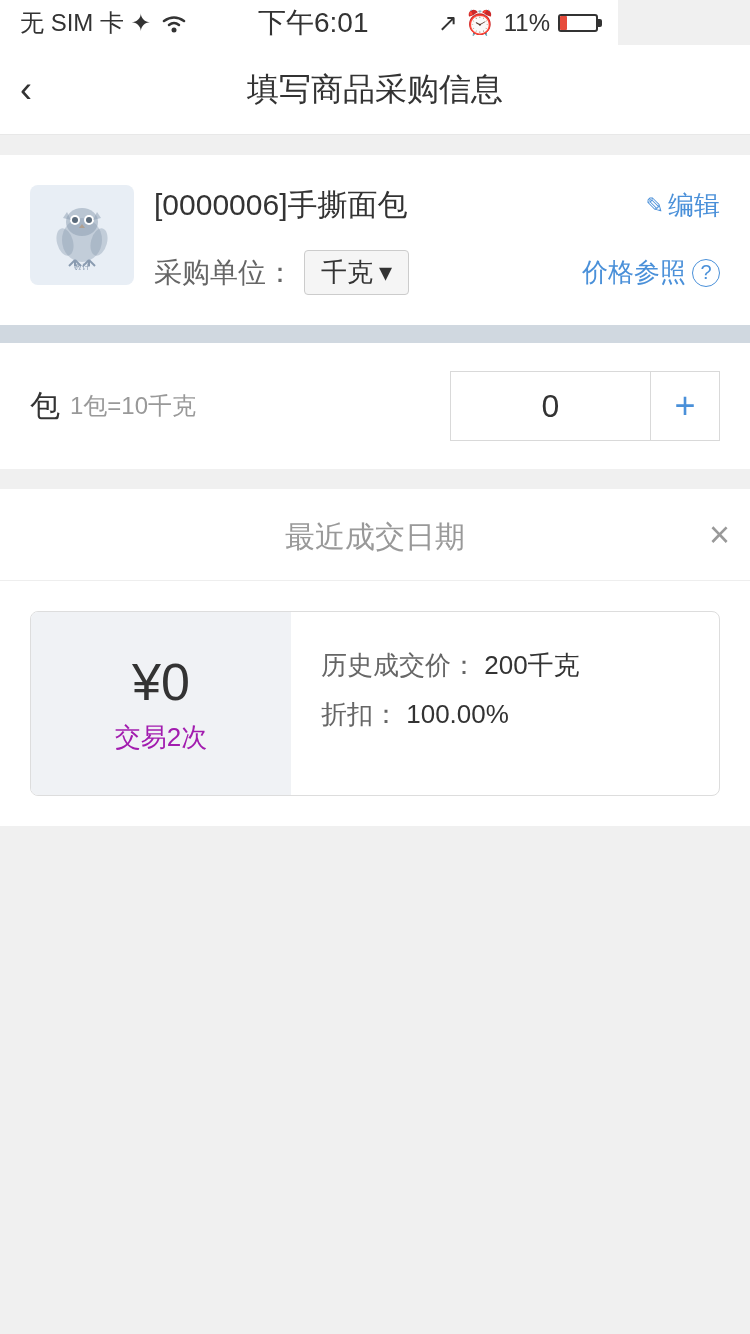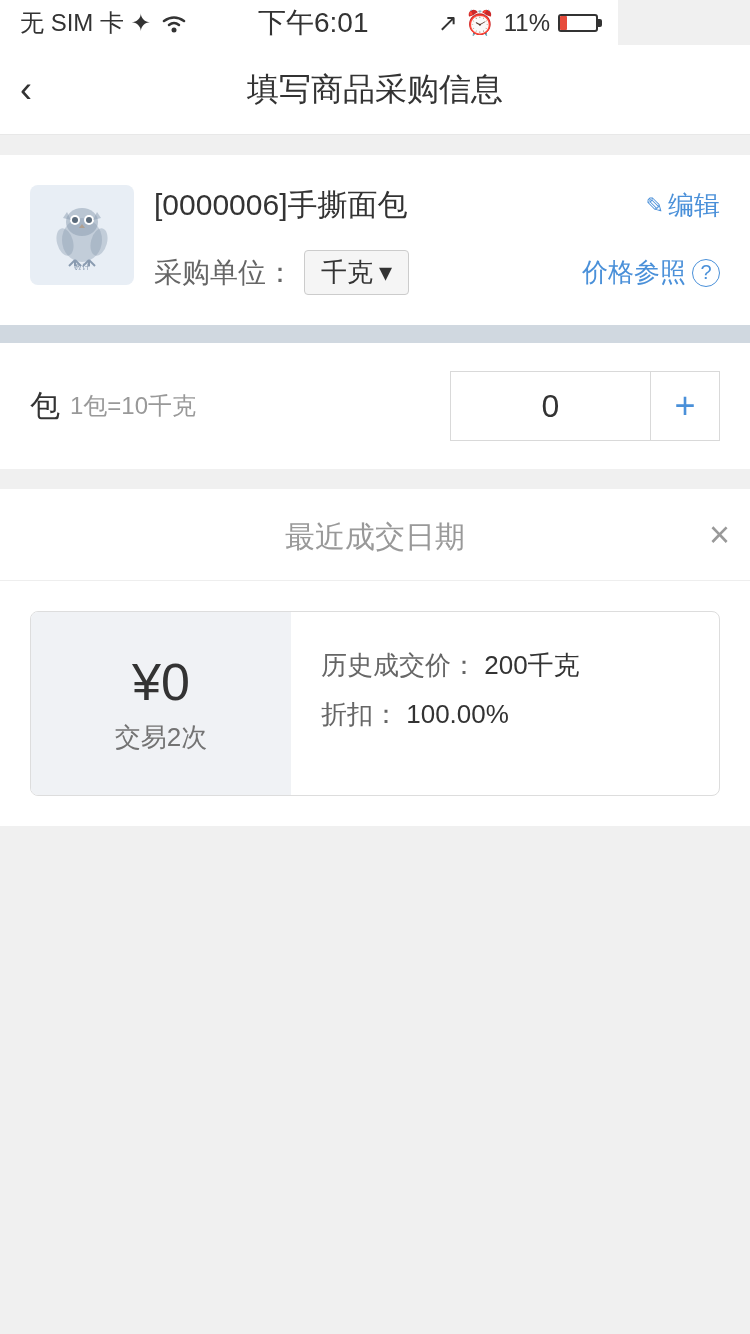--- a/index.html
+++ b/index.html
@@ -280,21 +280,21 @@
       justify-content: center;
       padding: 40px 20px;
     }
     .price-amount {
       font-size: 52px;
       font-weight: 400;
       color: #333;
     }
     .price-txn {
       font-size: 26px;
-      color: #737373;
+      color: #a21caf;
       margin-top: 8px;
     }
     .price-card-right {
       flex: 1;
       padding: 36px 30px;
       display: flex;
       flex-direction: column;
       gap: 14px;
     }
     .detail-row {

